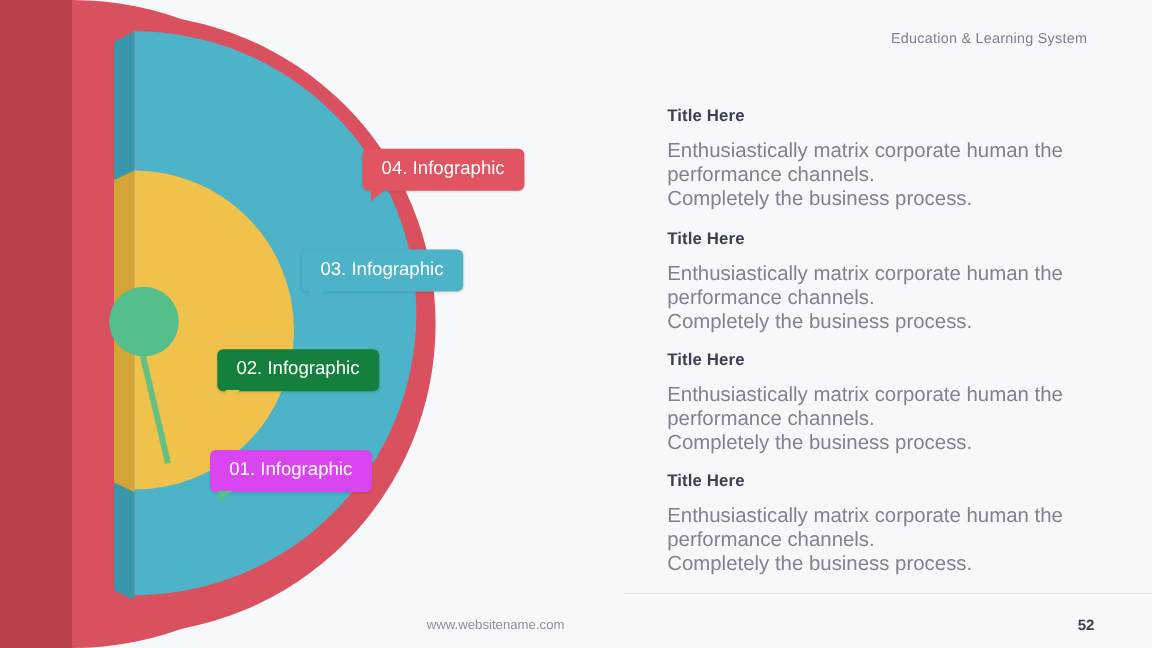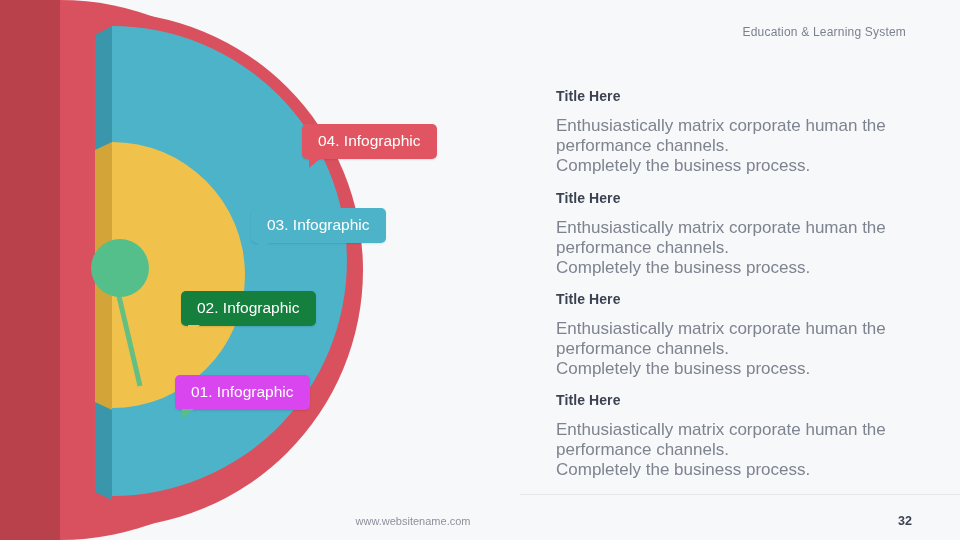--- a/index.html
+++ b/index.html
@@ -189,13 +189,13 @@
   </div>
   <div class="item i3">
     <div class="item-title">Title Here</div>
     <div class="item-line">Enthusiastically matrix corporate human the performance channels.</div>
     <div class="item-line">Completely the business process.</div>
   </div>
 </div>
 
 <div class="footer-rule"></div>
 <div class="footer-url">www.websitename.com</div>
-<div class="page-num">32</div>
+<div class="page-num">52</div>
 
 </body></html>

